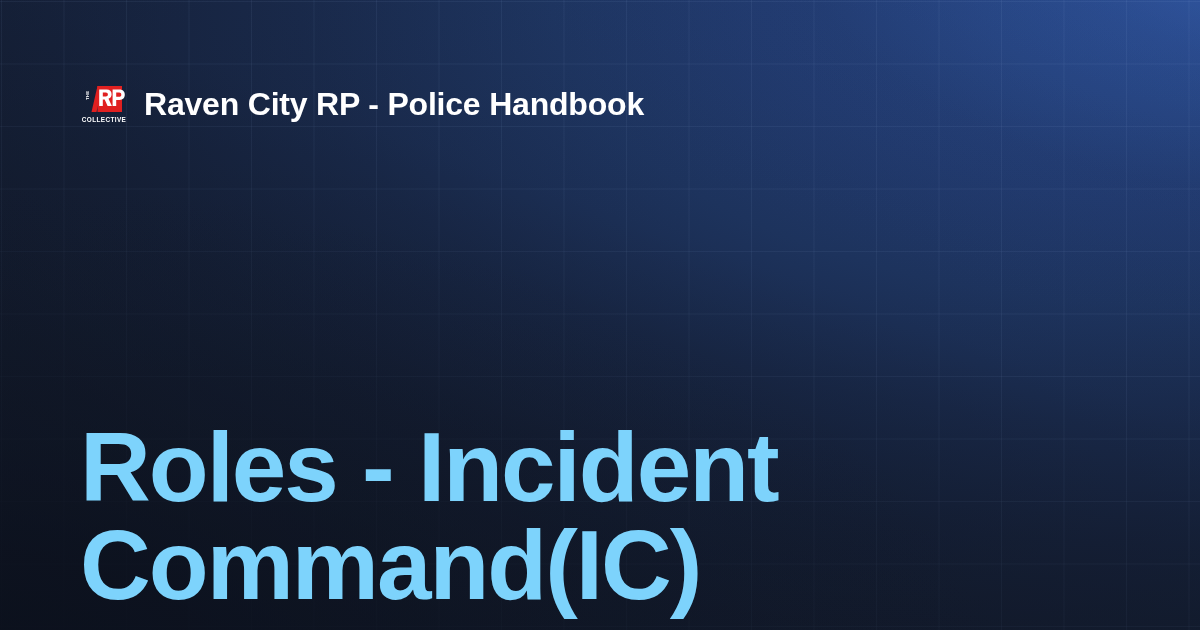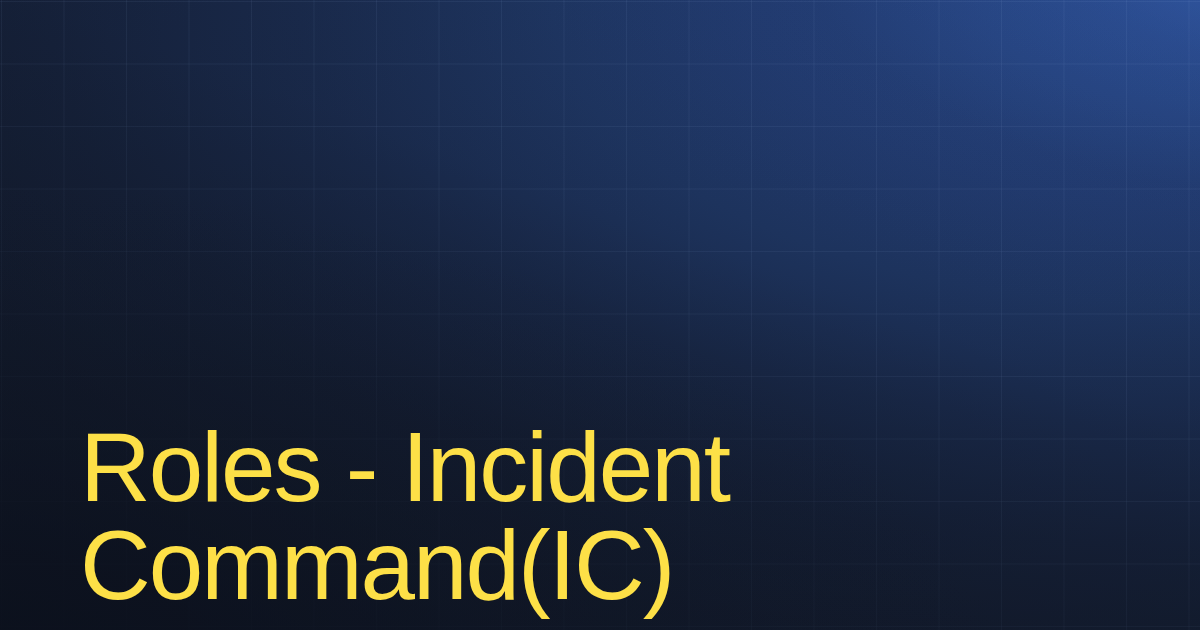--- a/index.html
+++ b/index.html
@@ -109,39 +109,66 @@
     letter-spacing: -0.2px;
     line-height: 1;
     white-space: nowrap;
   }
 
   .page-title {
     position: absolute;
     left: 80px;
     top: 352px;
     width: 760px;
-    color: #fde047;
+    color: #7dd3fc;
     font-size: 98px;
-    font-weight: normal;
+    font-weight: bold;
     line-height: 1.0;
     letter-spacing: -2px;
     word-wrap: break-word;
   }
 </style>
 </head>
 <body>
 
 <div id="card">
 
   <div class="bg-base"></div>
   <div class="bg-glow"></div>
   <div class="bg-glow2"></div>
   <div class="bg-grid"></div>
   <div class="bg-grid-mask"></div>
   <div class="bg-dark-left"></div>
 
   <div class="content">
 
+    <div class="brand-row">
+
+      <div class="logo">
+        <svg width="48" height="48" viewBox="0 0 48 48" aria-hidden="true">
+
+          <path d="M17.5 6 L42 6 L42 32 L17.5 32 Z" fill="#e02020"></path>
+          <path d="M11.5 32 L17.5 6 L22.5 6 L16.5 32 Z" fill="#e02020"></path>
+
+          <path d="M20.5 10.5 L28.5 10.5 L28.5 18.5 L20.5 18.5 Z" fill="#121a2a" opacity="0"></path>
+
+          <g fill="#ffffff">
+
+            <path d="M19.2 9.5 h7.4 c3.2 0 5.0 1.9 5.0 4.8 c0 2.3 -1.2 3.9 -3.1 4.5 l3.4 7.2 h-4.3 l-2.9 -6.5 h-1.9 v6.5 h-3.6 z
+                     M22.8 12.6 v4.0 h3.0 c1.3 0 2.1 -0.8 2.1 -2.0 c0 -1.2 -0.8 -2.0 -2.1 -2.0 z"></path>
+
+            <path d="M32.6 9.5 h7.0 c3.3 0 5.2 2.1 5.2 5.2 c0 3.1 -1.9 5.2 -5.2 5.2 h-3.4 v6.1 h-3.6 z
+                     M36.2 12.6 v4.2 h2.9 c1.4 0 2.2 -0.8 2.2 -2.1 c0 -1.3 -0.8 -2.1 -2.2 -2.1 z"></path>
+          </g>
+
+          <text x="9.4" y="20" fill="#ffffff" font-family="'Liberation Sans', sans-serif" font-size="4.4" font-weight="bold" letter-spacing="0.2" transform="rotate(-90 9.4 20)">THE</text>
+
+          <text x="24" y="41.5" fill="#ffffff" font-family="'Liberation Sans', sans-serif" font-size="6.4" font-weight="bold" letter-spacing="0.4" text-anchor="middle">COLLECTIVE</text>
+        </svg>
+      </div>
+
+      <div class="brand-title">Raven City RP - Police Handbook</div>
+    </div>
 
     <h1 class="page-title">Roles - Incident Command(IC)</h1>
 
   </div>
 </div>
 
 </body></html>

